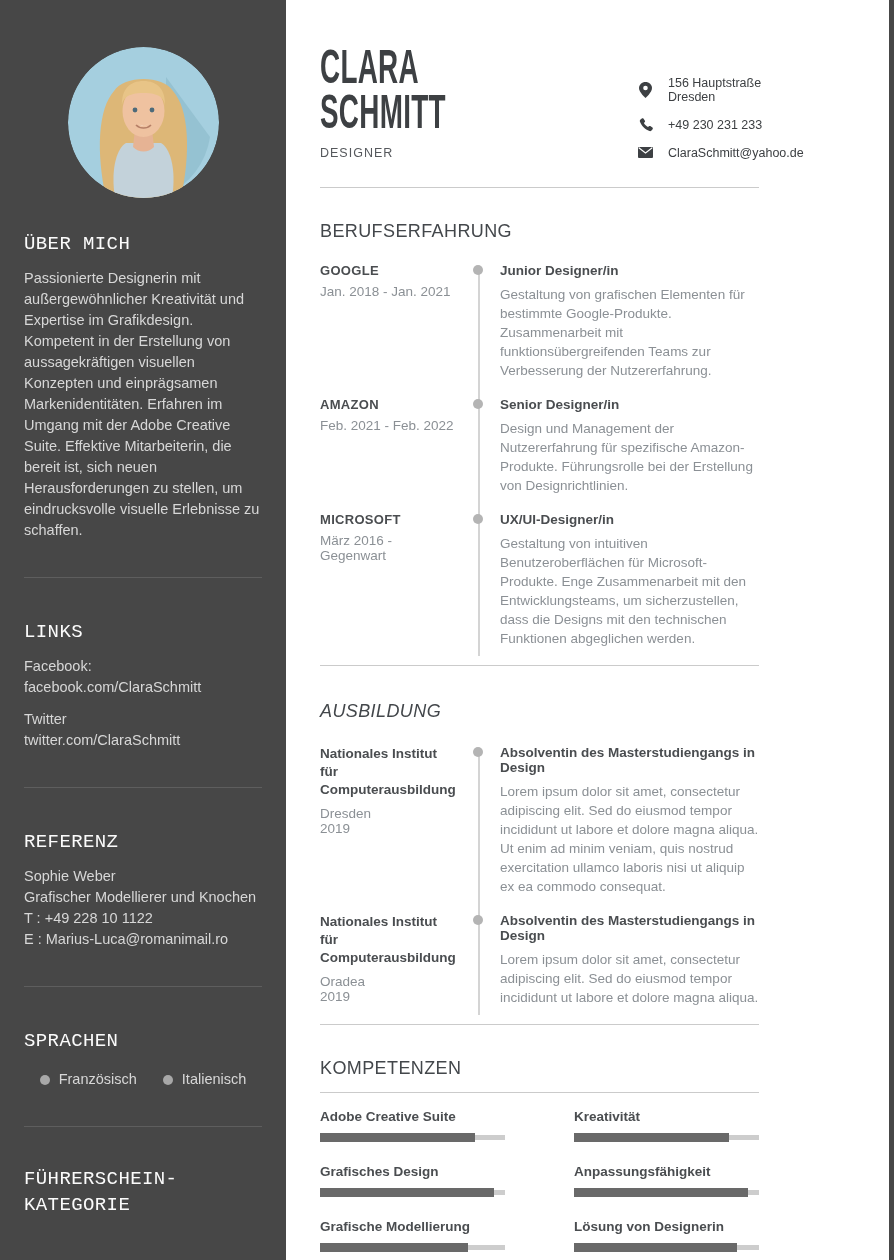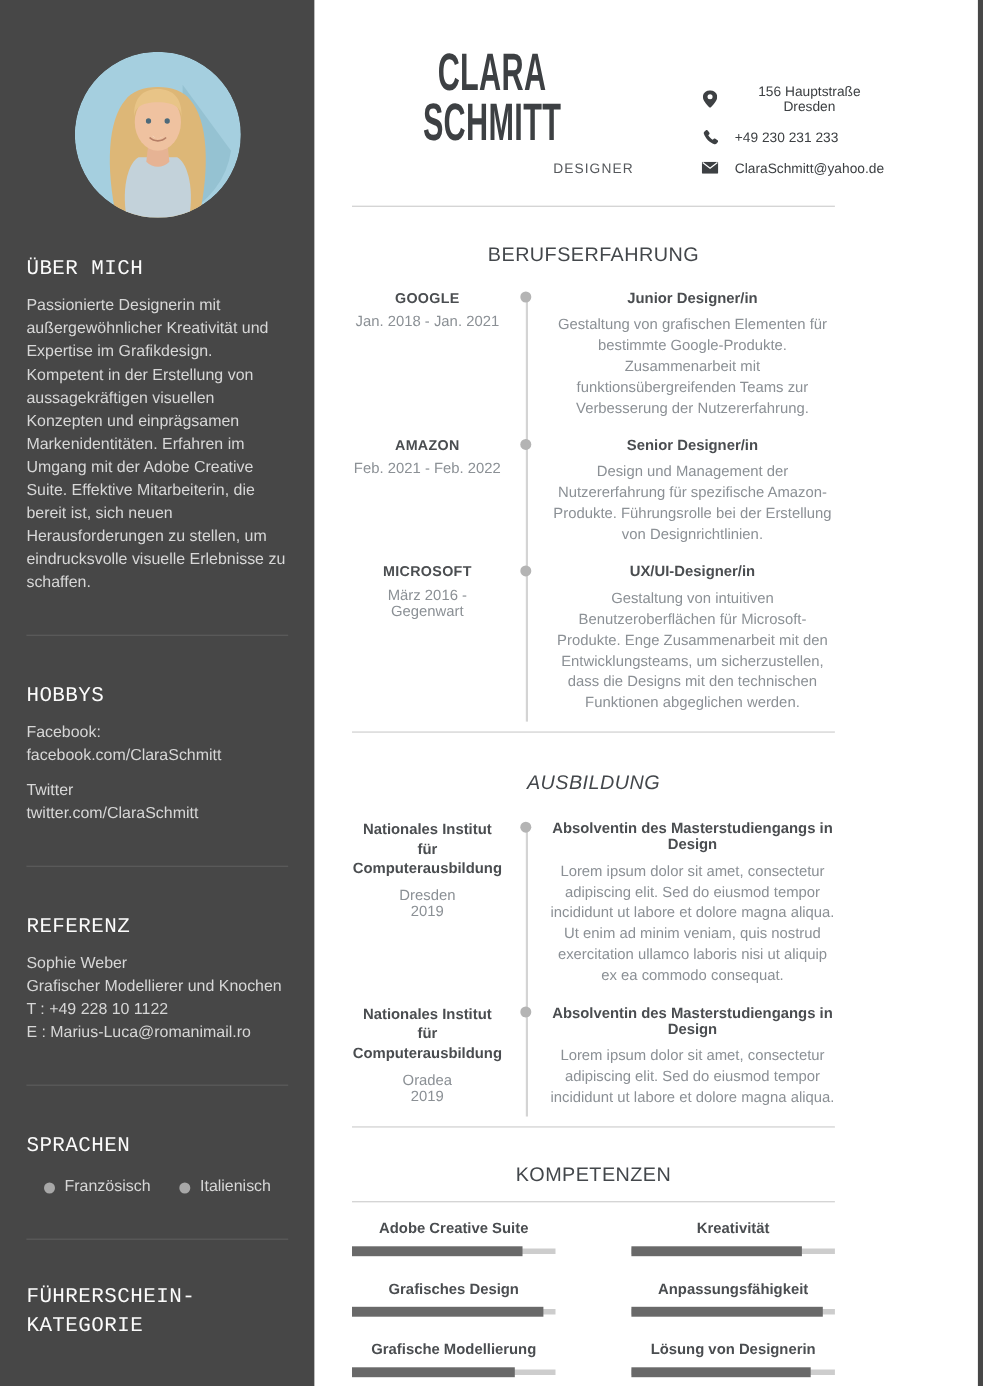--- a/index.html
+++ b/index.html
@@ -21,21 +21,21 @@
   .link-group .s-text { display:block; }
   .ref-h { margin-top:41px; }
   .ref-lines { margin-top:11px; }
   .lang-h { margin-top:41px; }
   .lang-row { margin-top:15px; display:flex; gap:26px;justify-content:center; }
   .lang-item { display:flex; align-items:center; gap:9px; }
   .dot { width:10px; height:10px; border-radius:50%; background:#a8a8a8; flex:0 0 auto; }
   .lic-h { margin-top:39px; }
 
   
-  .main { position:absolute; left:286px; top:0; width:519px; height:1260px; background:#fff; padding:0 46px 0 34px;text-align:center; }
+  .main { position:absolute; left:286px; top:0; width:519px; height:1260px; background:#fff; padding:0 46px 0 34px; }
   .edge-strip { position:absolute; right:0; top:0; width:5px; height:1260px; background:#474747; }
 
   .hdr { position:relative; padding-top:44px; }
   .big-name { font-size:48px; line-height:45px; font-weight:700; color:#3d4043; transform:scaleX(0.58); transform-origin:left; white-space:nowrap; letter-spacing:0.5px; }
   .role { margin-top:12px; font-size:12.5px; letter-spacing:1px; color:#55585c; font-weight:400; }
   .contact { position:absolute; left:318px; top:76px; }
   .c-row { display:flex; align-items:center; gap:15px; margin-bottom:13px; }
   .c-ico { width:15px; height:15px; flex:0 0 auto; display:flex; align-items:center; justify-content:center; }
   .c-txt { font-size:12.5px; color:#3d4043; }
 
@@ -87,21 +87,21 @@
         <path d="M68 78 C72 82 79 82 83 78" stroke="#b67f66" stroke-width="1.6" fill="none"></path>
         <path d="M70 76 C74 80 77 80 81 76 Q76 82 70 76 Z" fill="#fff"></path>
       </svg>
     </div>
 
     <h2 class="s-heading about-h">ÜBER MICH</h2>
     <p class="s-text about-p">Passionierte Designerin mit außergewöhnlicher Kreativität und Expertise im Grafikdesign. Kompetent in der Erstellung von aussagekräftigen visuellen Konzepten und einprägsamen Markenidentitäten. Erfahren im Umgang mit der Adobe Creative Suite. Effektive Mitarbeiterin, die bereit ist, sich neuen Herausforderungen zu stellen, um eindrucksvolle visuelle Erlebnisse zu schaffen.</p>
 
     <hr class="s-div">
 
-    <h2 class="s-heading links-h">HOBBYS</h2>
+    <h2 class="s-heading links-h">LINKS</h2>
     <div class="link-group">
       <span class="s-text">Facebook:</span>
       <span class="s-text">facebook.com/ClaraSchmitt</span>
     </div>
     <div class="link-group">
       <span class="s-text">Twitter</span>
       <span class="s-text">twitter.com/ClaraSchmitt</span>
     </div>
 
     <hr class="s-div">

